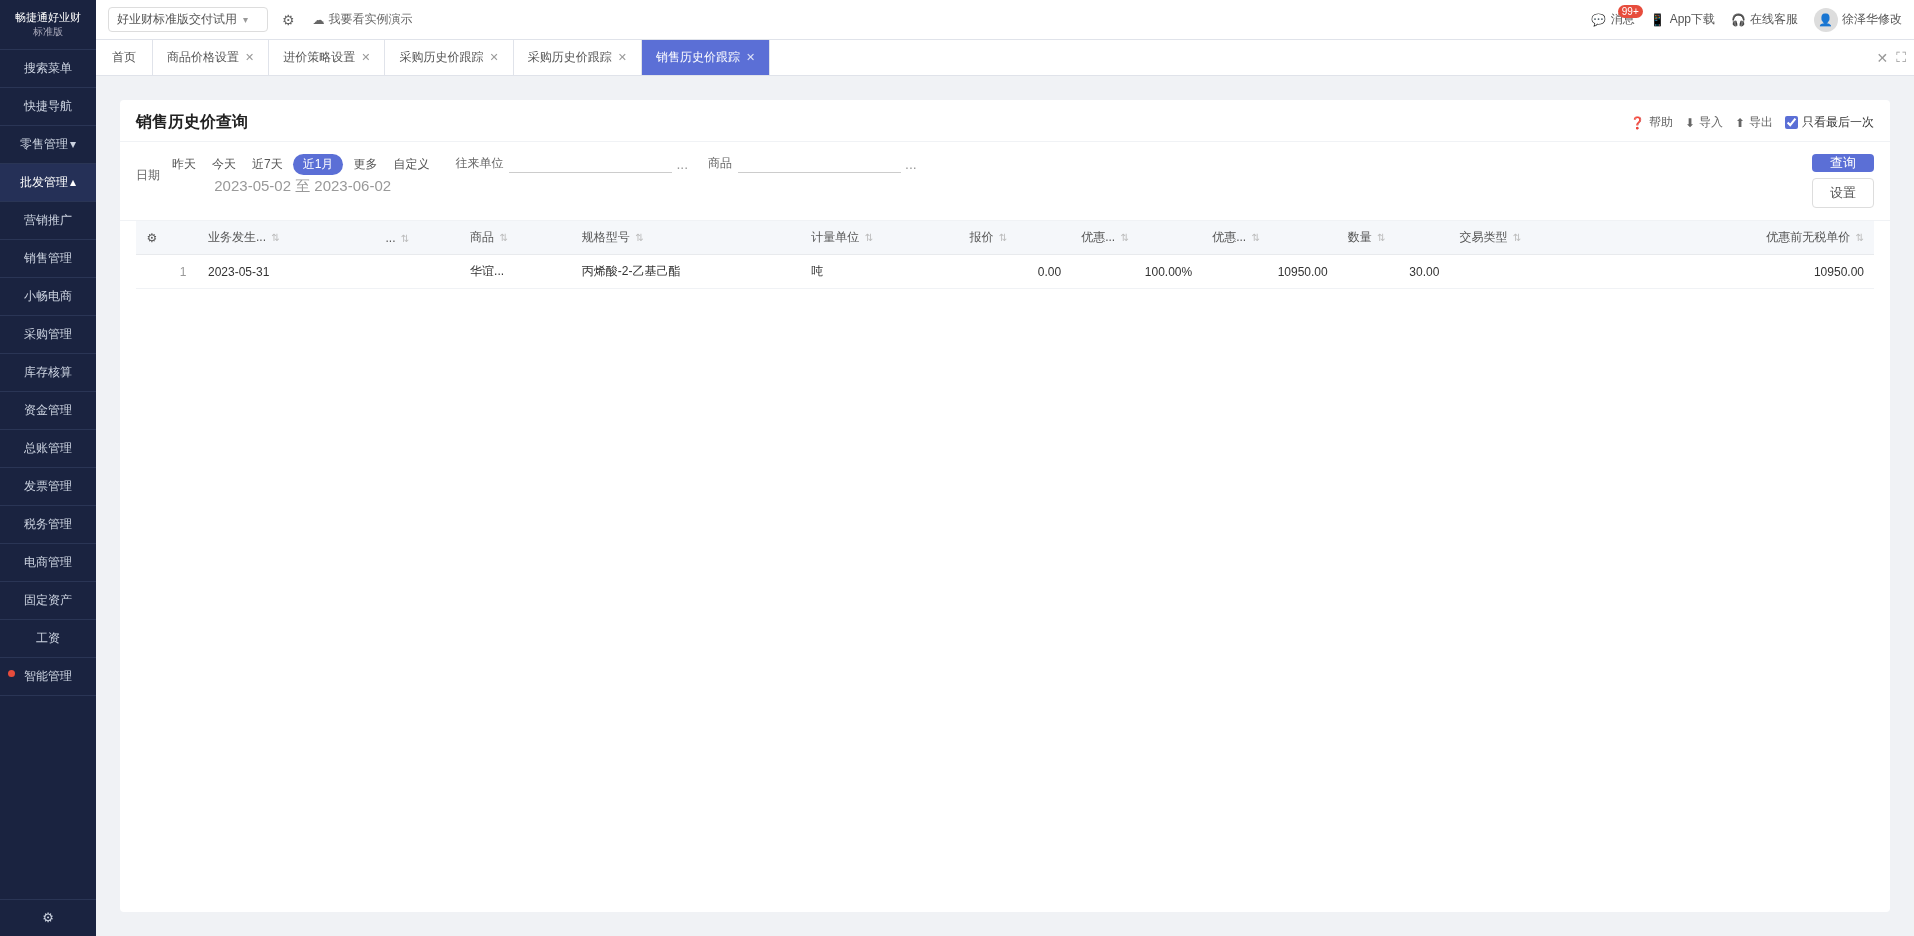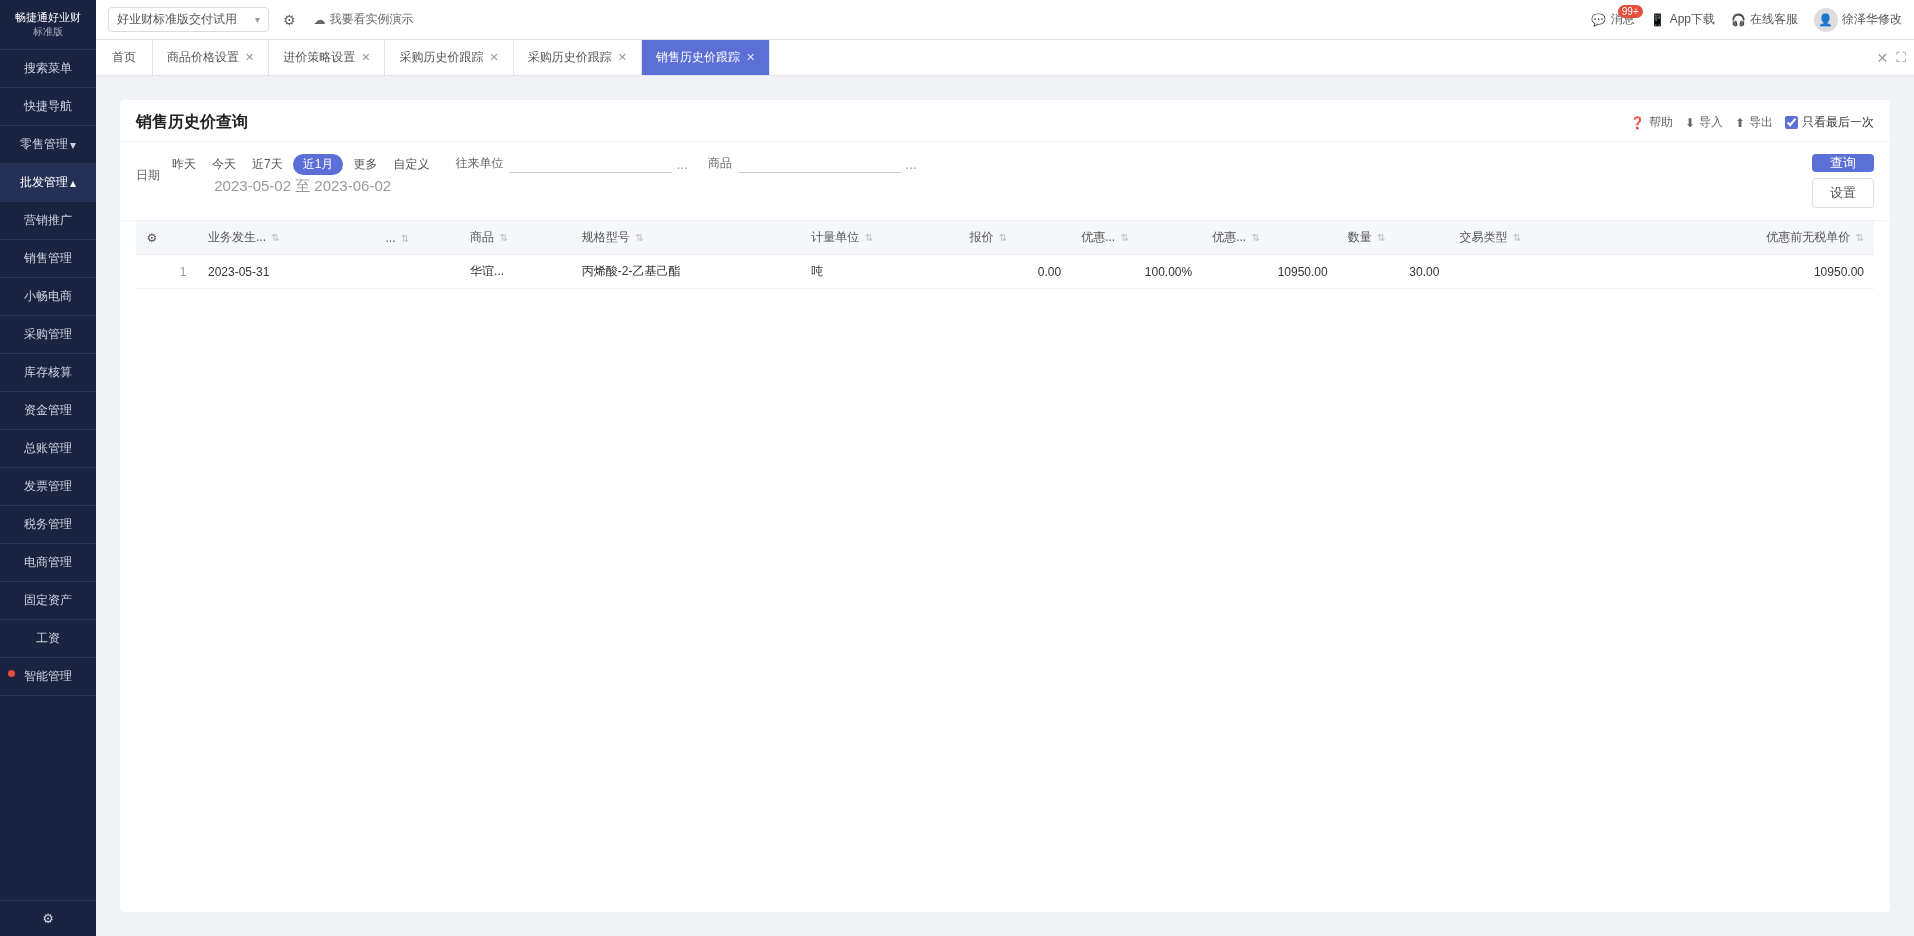--- a/index.html
+++ b/index.html
@@ -8,20 +8,21 @@
     
     .sidebar {
       width: 96px;
       background: #1a2340;
       color: #ccd3e0;
       display: flex;
       flex-direction: column;
       flex-shrink: 0;
       height: 100%;
       overflow-y: auto;
+      font-family: Liberation Serif, serif;
     }
     .sidebar-logo {
       padding: 10px 8px;
       border-bottom: 1px solid #2a3555;
       display: flex;
       flex-direction: column;
       align-items: center;
     }
     .sidebar-logo-text {
       font-size: 11px;
@@ -82,21 +83,21 @@
       border-bottom: 1px solid #e0e3ea;
       display: flex;
       align-items: center;
       padding: 0 12px;
       height: 40px;
       gap: 10px;
     }
     .topbar-edition {
       display: flex;
       align-items: center;
-      gap: 18px;
+      gap: 6px;
       border: 1px solid #ddd;
       border-radius: 4px;
       padding: 3px 8px;
       font-size: 12px;
       cursor: pointer;
       color: #555;
       min-width: 160px;
     }
     .topbar-edition-arrow { color: #999; font-size: 10px; }
     .topbar-gear { color: #666; cursor: pointer; font-size: 14px; padding: 0 4px; }

